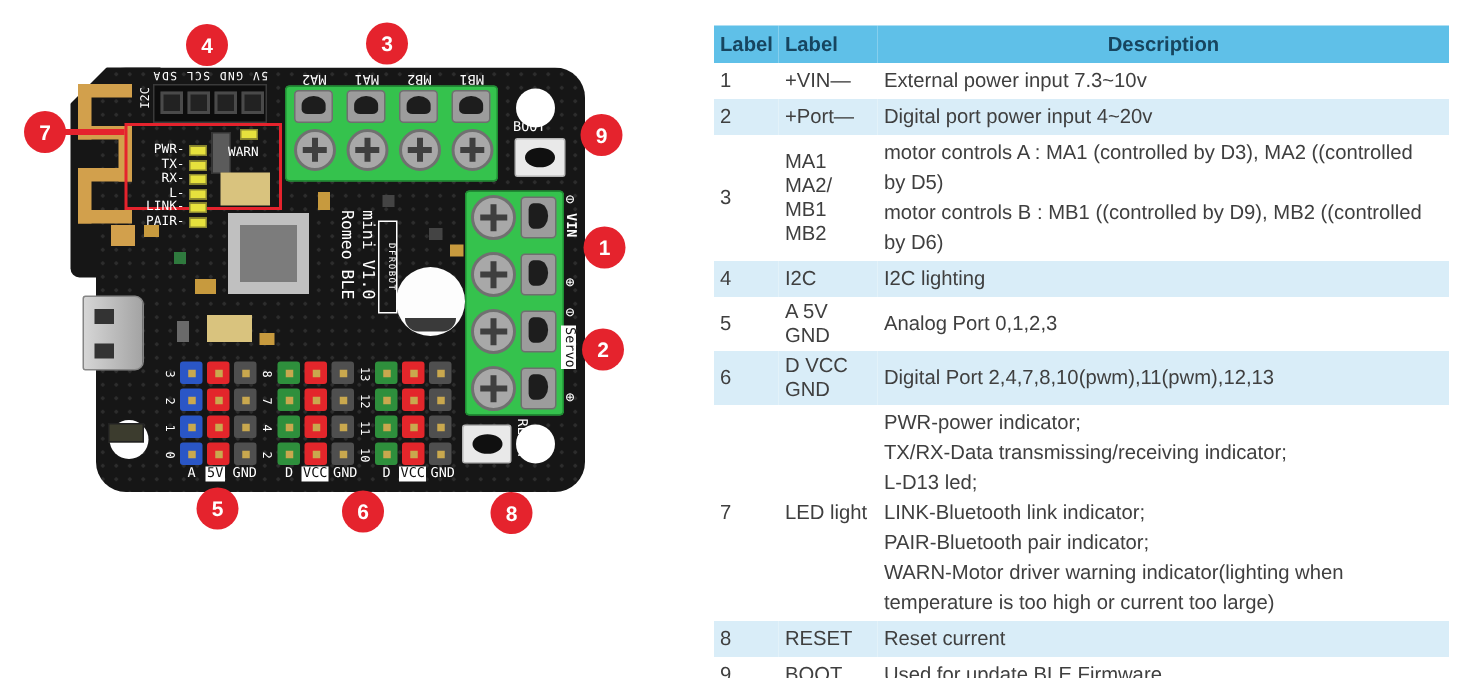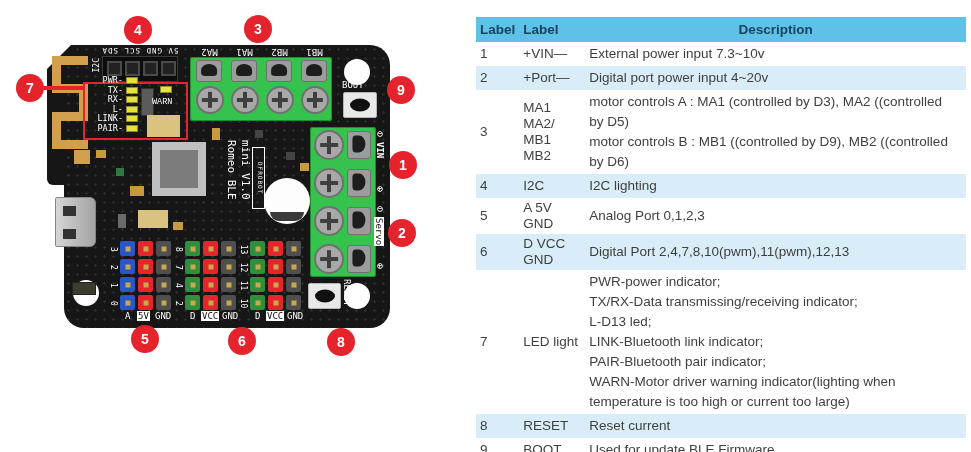--- a/index.html
+++ b/index.html
@@ -83,21 +83,21 @@
 
     <div class="abs" style="left:102px;top:56px;width:76px;height:26px;background:#0d0d0d;border:1px solid #3a3a3a;"></div>
     <div class="abs" style="left:107px;top:61px;width:15px;height:15px;background:#222;border:2px solid #4a4a4a;"></div>
     <div class="abs" style="left:125px;top:61px;width:15px;height:15px;background:#222;border:2px solid #4a4a4a;"></div>
     <div class="abs" style="left:143px;top:61px;width:15px;height:15px;background:#222;border:2px solid #4a4a4a;"></div>
     <div class="abs" style="left:161px;top:61px;width:15px;height:15px;background:#222;border:2px solid #4a4a4a;"></div>
     <div class="silk vtext" style="left:92px;top:58px;font-size:8px;transform:rotate(180deg);">I2C</div>
     <div class="silk flip" style="left:100px;top:46px;width:80px;font-size:7.5px;text-align:center;letter-spacing:1px;">5V GND SCL SDA</div>
 
     <div class="abs redbox" style="left:83px;top:82px;width:105px;height:58px;"></div>
-    <div class="abs" style="left:86px;top:76px;width:52px;z-index:6;">
+    <div class="abs" style="left:86px;top:96px;width:52px;z-index:6;">
       <div class="ledrow">
           <span>PWR-</span>
           <span class="led"></span>
         </div>
       <div class="ledrow">
           <span>TX-</span>
           <span class="led"></span>
         </div>
       <div class="ledrow">
           <span>RX-</span>
@@ -111,21 +111,21 @@
           <span>LINK-</span>
           <span class="led"></span>
         </div>
       <div class="ledrow">
           <span>PAIR-</span>
           <span class="led"></span>
         </div>
     </div>
     <div class="abs" style="left:141px;top:88px;width:13px;height:28px;background:#5b5b5b;border:1px solid #333;z-index:6;"></div>
     <div class="abs led" style="position:absolute;left:160px;top:86px;z-index:6;"></div>
-    <div class="silk" style="left:152px;top:97px;font-size:8.5px;z-index:6;font-family:Liberation Mono, monospace;">WARN</div>
+    <div class="silk" style="left:152px;top:97px;font-size:8.5px;z-index:6;">WARN</div>
     <div class="abs" style="left:147px;top:115px;width:33px;height:22px;background:#d9c37e;z-index:6;"></div>
 
     <div class="abs terminal" style="left:190px;top:57px;width:142px;height:64px;"></div>
     <div class="abs slot" style="left:196px;top:60px;width:26px;height:22px;"></div>
     <div class="abs slot" style="left:231px;top:60px;width:26px;height:22px;"></div>
     <div class="abs slot" style="left:266px;top:60px;width:26px;height:22px;"></div>
     <div class="abs slot" style="left:301px;top:60px;width:26px;height:22px;"></div>
     <div class="abs screw" style="left:196px;top:86px;width:28px;height:28px;"></div>
     <div class="abs screw" style="left:231px;top:86px;width:28px;height:28px;"></div>
     <div class="abs screw" style="left:266px;top:86px;width:28px;height:28px;"></div>

